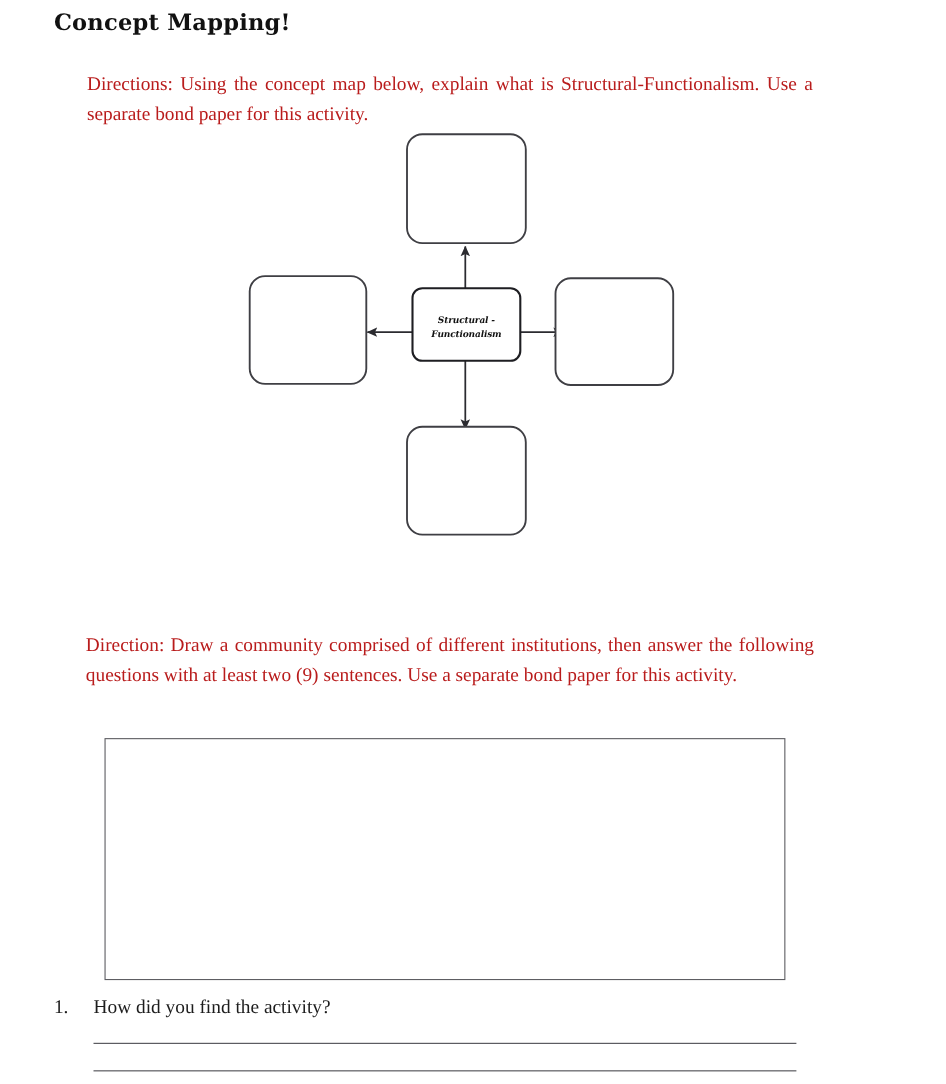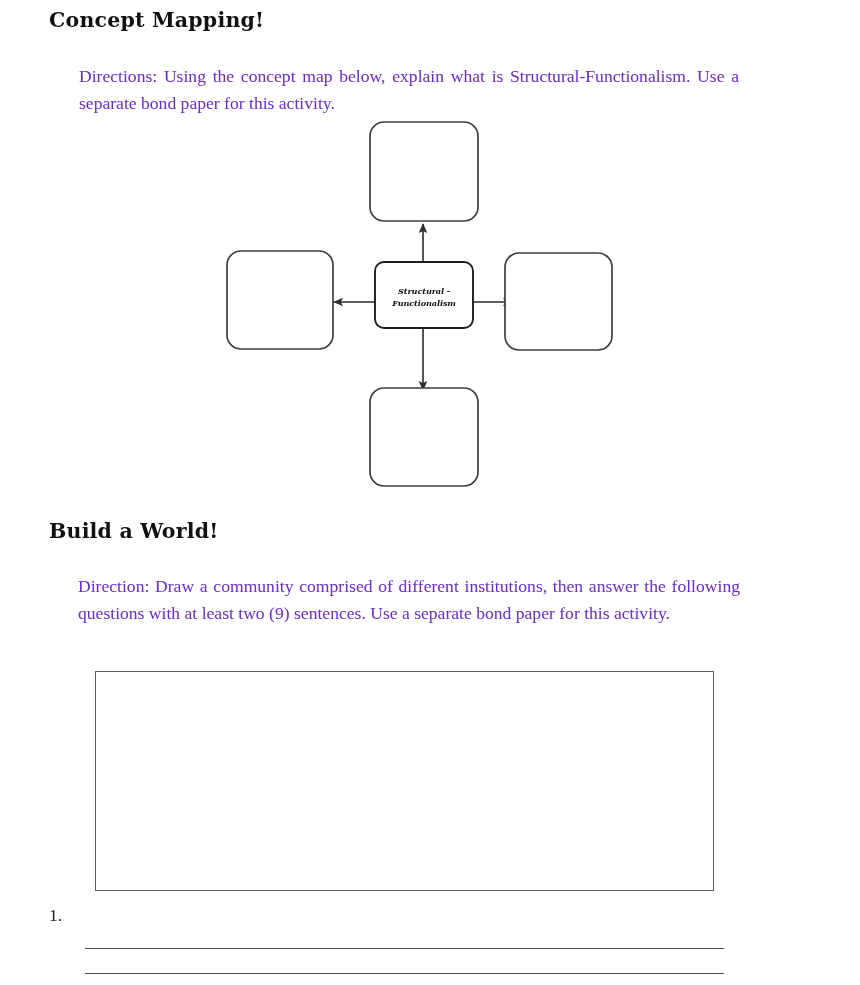--- a/index.html
+++ b/index.html
@@ -35,21 +35,21 @@
   #heading-build   { top: 519px; }
 
   
   .body-para {
     position: absolute;
     font-family: "Liberation Serif", "DejaVu Serif", serif;
     font-size: 17.6px;
     line-height: 26.5px;
     text-align: justify;
     text-justify: inter-word;
-    color: #6d28d9;
+    color: #b91c1c;
   }
   #para-directions {
     left: 79px;
     top: 63px;
     width: 660px;
   }
   #para-direction2 {
     left: 78px;
     top: 573px;
     width: 662px;
@@ -146,26 +146,26 @@
       <rect x="290" y="141" width="107" height="97" rx="14" ry="14" fill="#ffffff" stroke="#3f3f44" stroke-width="1.7"></rect>
 
       <rect x="155" y="276" width="108" height="98" rx="14" ry="14" fill="#ffffff" stroke="#3f3f44" stroke-width="1.7"></rect>
 
       <rect x="160" y="150" width="98" height="66" rx="9" ry="9" fill="#ffffff" stroke="#1e1e22" stroke-width="1.9"></rect>
       <text class="cm-node-text" x="209" y="182" text-anchor="middle">Structural -</text>
       <text class="cm-node-text" x="209" y="194" text-anchor="middle">Functionalism</text>
     </svg>
   </div>
 
-  <div id="heading-build" class="section-heading">Build a World!</div>
 
   <div id="para-direction2" class="body-para">Direction: Draw a community comprised of different institutions, then answer the following questions with at least two (9) sentences. Use a separate bond paper for this activity.</div>
 
   <div id="drawing-box"></div>
 
   <div id="question-row">
     <span id="question-number">1.</span>
+    <span id="question-text">How did you find the activity?</span>
   </div>
 
   <div id="answer-line-1" class="answer-line"></div>
   <div id="answer-line-2" class="answer-line"></div>
 
 </div>
 
 </body></html>

